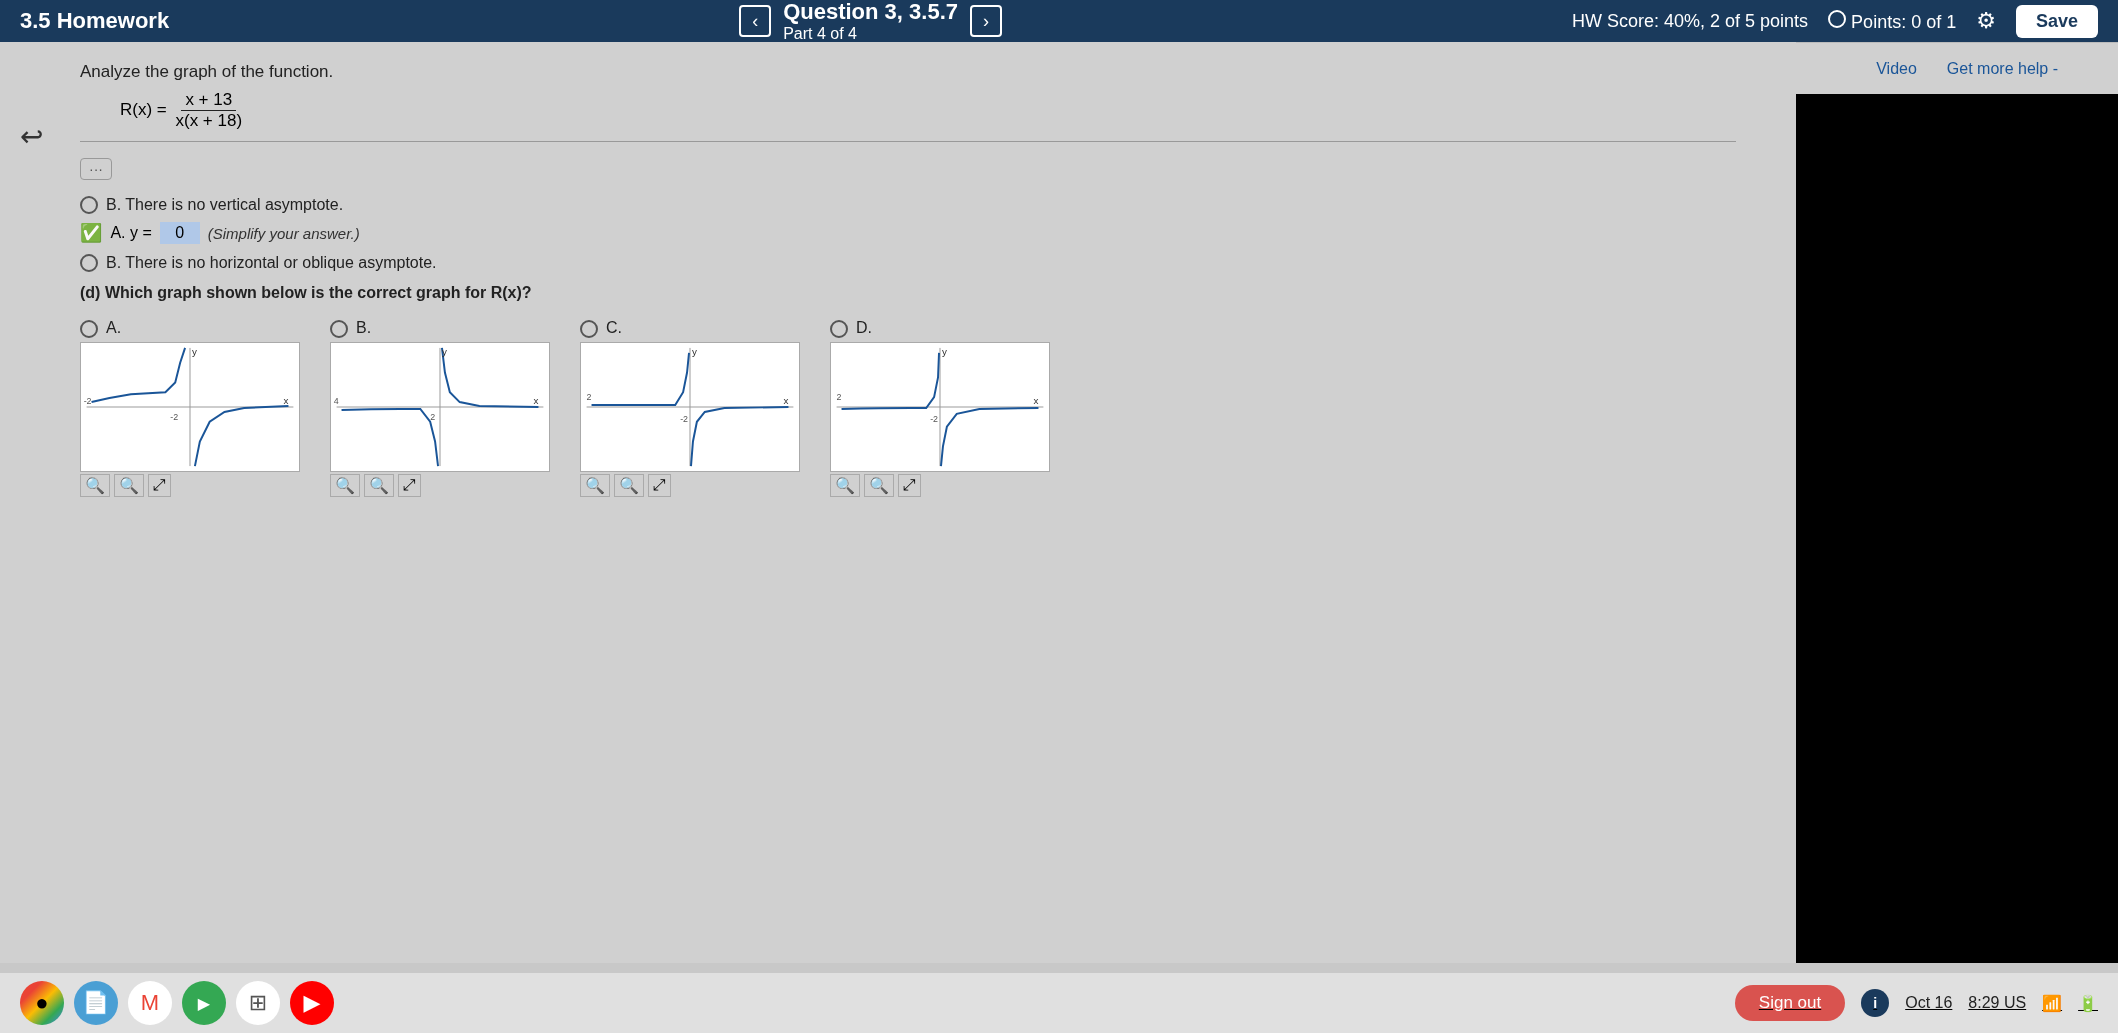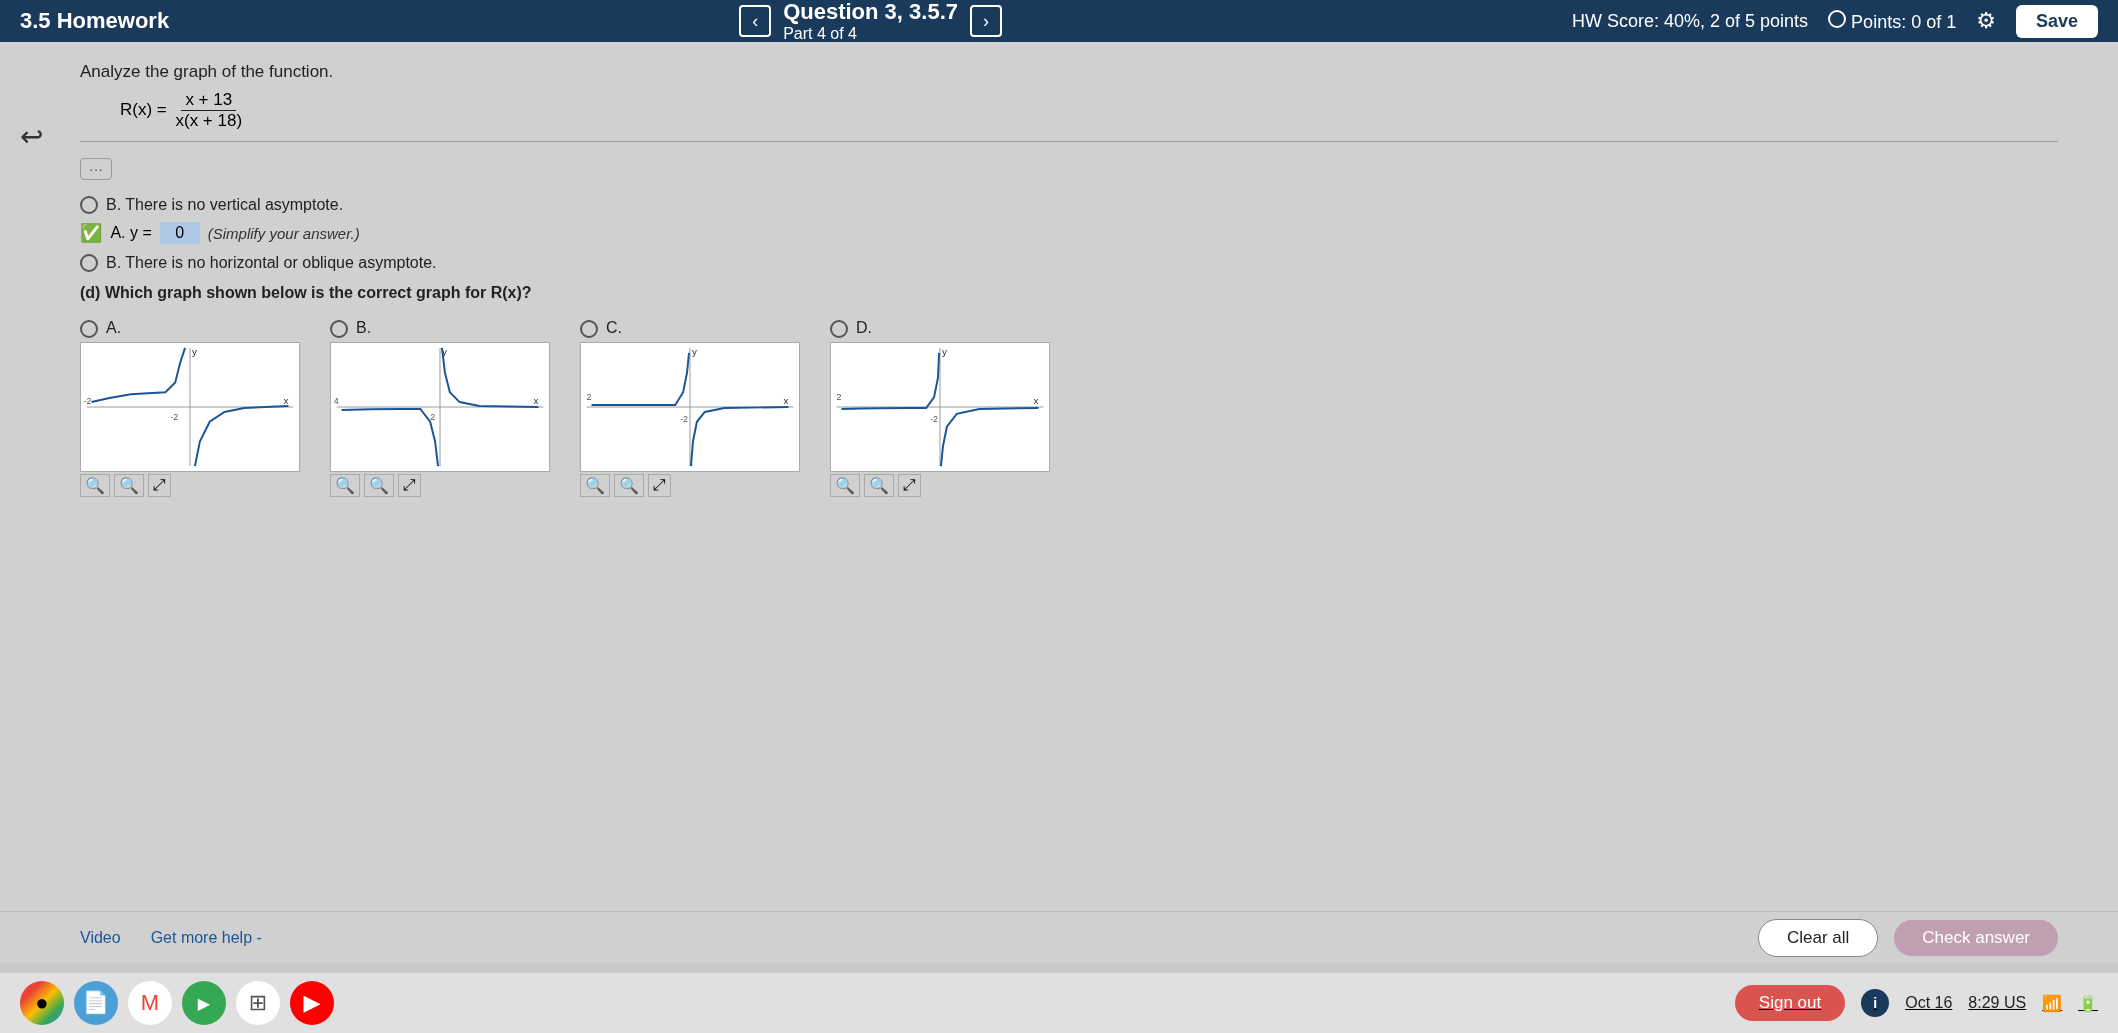--- a/index.html
+++ b/index.html
@@ -42,21 +42,21 @@
       cursor: pointer;
     }
     .gear-icon { font-size: 22px; cursor: pointer; }
     .circle-radio { width: 18px; height: 18px; border: 2px solid white; border-radius: 50%; display: inline-block; }
 
     
     .main-content {
       background: #000000;
       height: calc(100% - 52px - 60px);
       display: flex;
-      flex-direction: column;
+      flex-direction: row;
       padding: 0;
       overflow-y: auto;
     }
 
     .content-area {
       background: #d0d0d0;
       padding: 20px 60px 10px 80px;
       flex: 1;
     }
 
@@ -400,24 +400,20 @@
       </div>
 
     </div>
   </div>
 
   <div class="bottom-bar">
     <div class="bottom-left">
       <a>Video</a>
       <a>Get more help -</a>
     </div>
-    <div class="bottom-right">
-      <button class="clear-all-btn">Clear all</button>
-      <button class="check-answer-btn">Check answer</button>
-    </div>
   </div>
 </div>
 
 <div class="taskbar">
   <div class="taskbar-left">
     <div class="taskbar-icon chrome">●</div>
     <div class="taskbar-icon files">📄</div>
     <div class="taskbar-icon gmail">M</div>
     <div class="taskbar-icon meet" style="font-size:16px;">▶</div>
     <div class="taskbar-icon apps">⊞</div>

